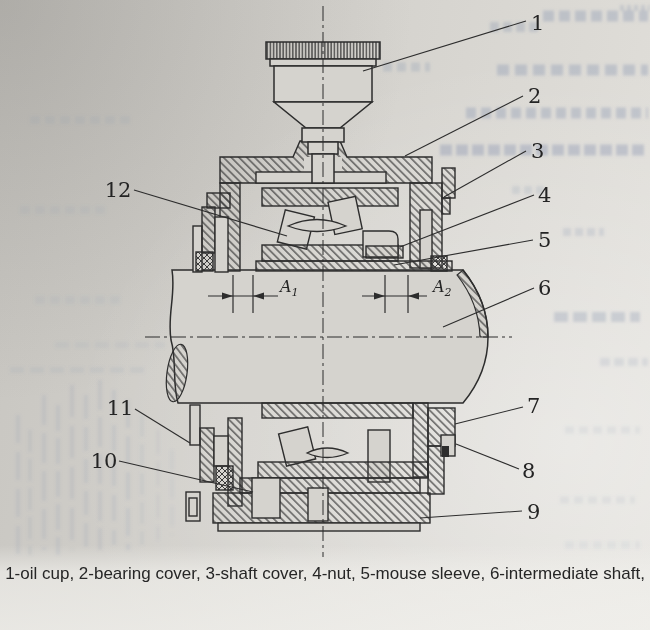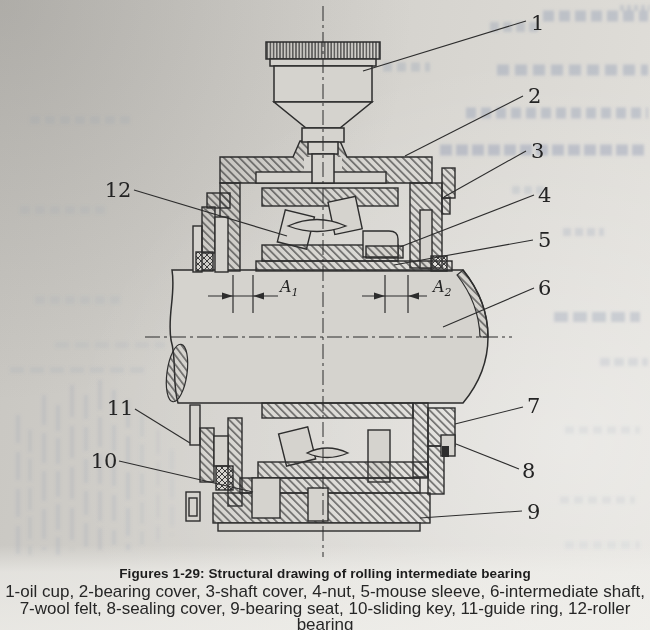--- a/index.html
+++ b/index.html
@@ -200,18 +200,16 @@
     <text class="callout-num" x="104" y="468" text-anchor="middle">10</text>
     <text class="callout-num" x="120" y="415" text-anchor="middle">11</text>
     <text class="callout-num" x="118" y="197" text-anchor="middle">12</text>
   </g>
 
   <text class="dim-label" x="280" y="292"><tspan>A</tspan><tspan dy="4" font-size="11">1</tspan></text>
   <text class="dim-label" x="433" y="292"><tspan>A</tspan><tspan dy="4" font-size="11">2</tspan></text>
 </svg>
 
 <div class="caption">
-  <div class="caption-title">Figures 1-29: Structural drawing of rolling intermediate bearing</div>
   <div class="caption-line">1-oil cup, 2-bearing cover, 3-shaft cover, 4-nut, 5-mouse sleeve, 6-intermediate shaft,</div>
-  <div class="caption-line">7-wool felt, 8-sealing cover, 9-bearing seat, 10-sliding key, 11-guide ring, 12-roller bearing</div>
 </div>
 
 </div>
 
 </body></html>

